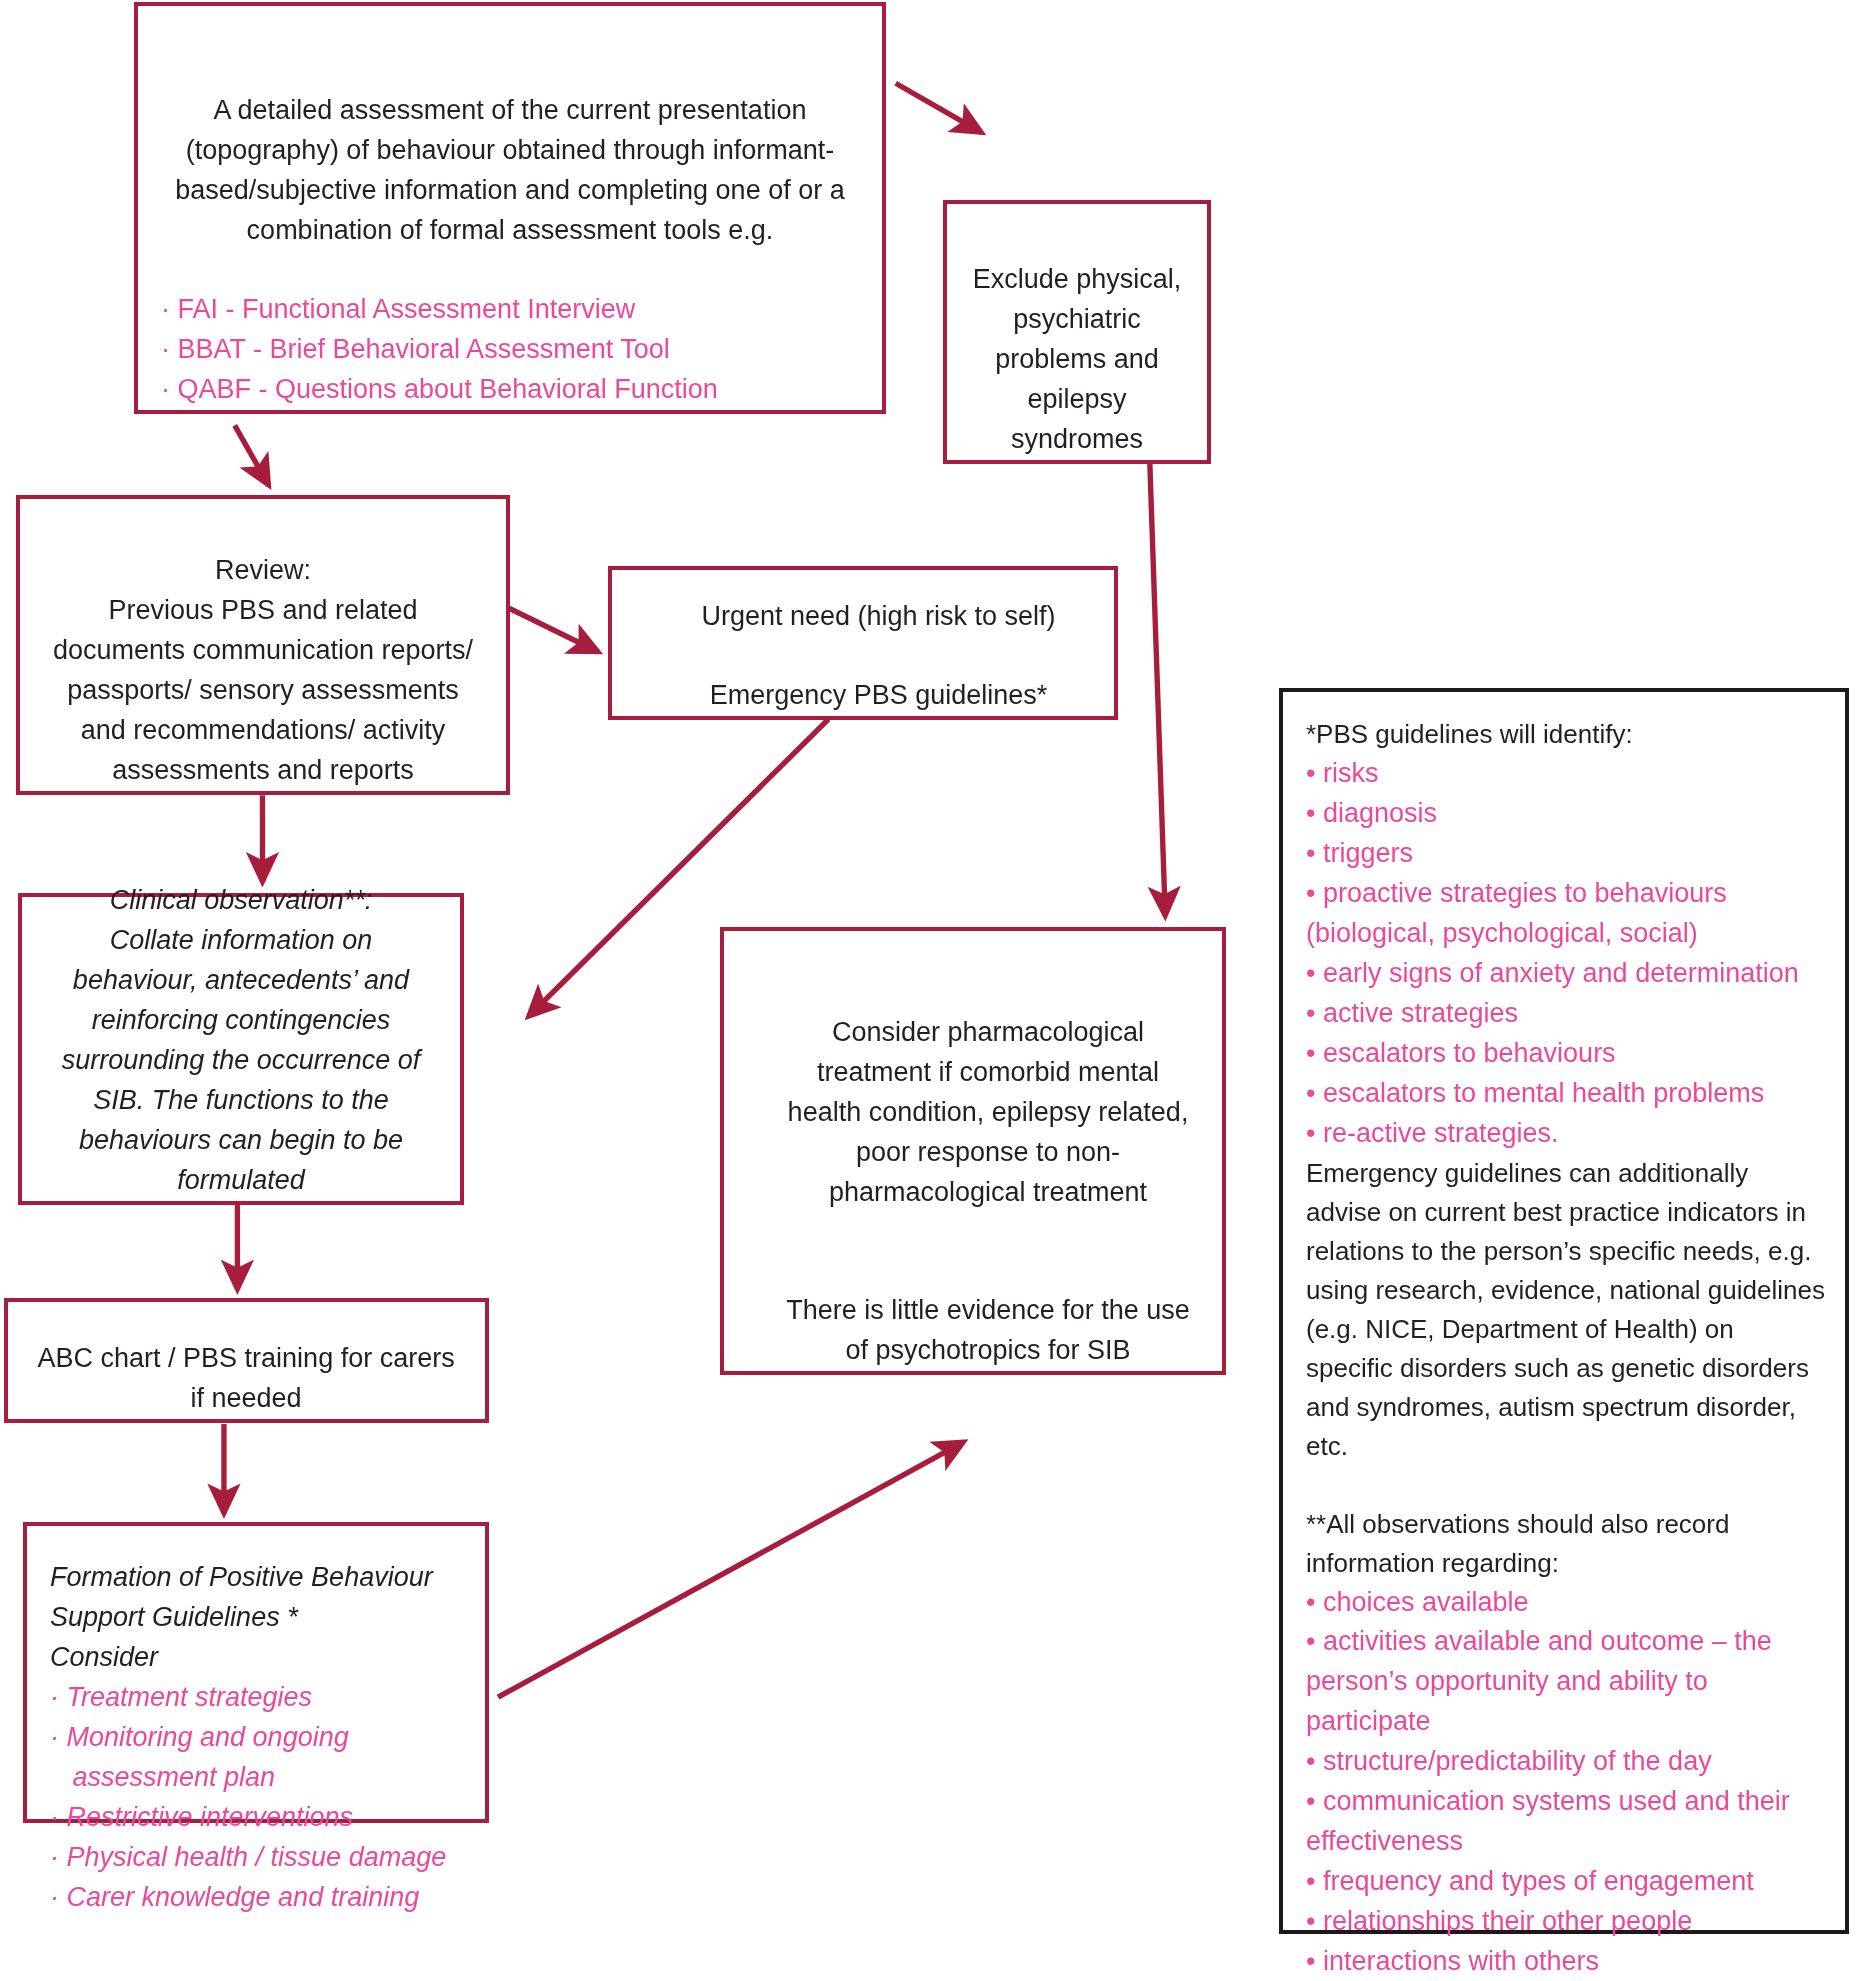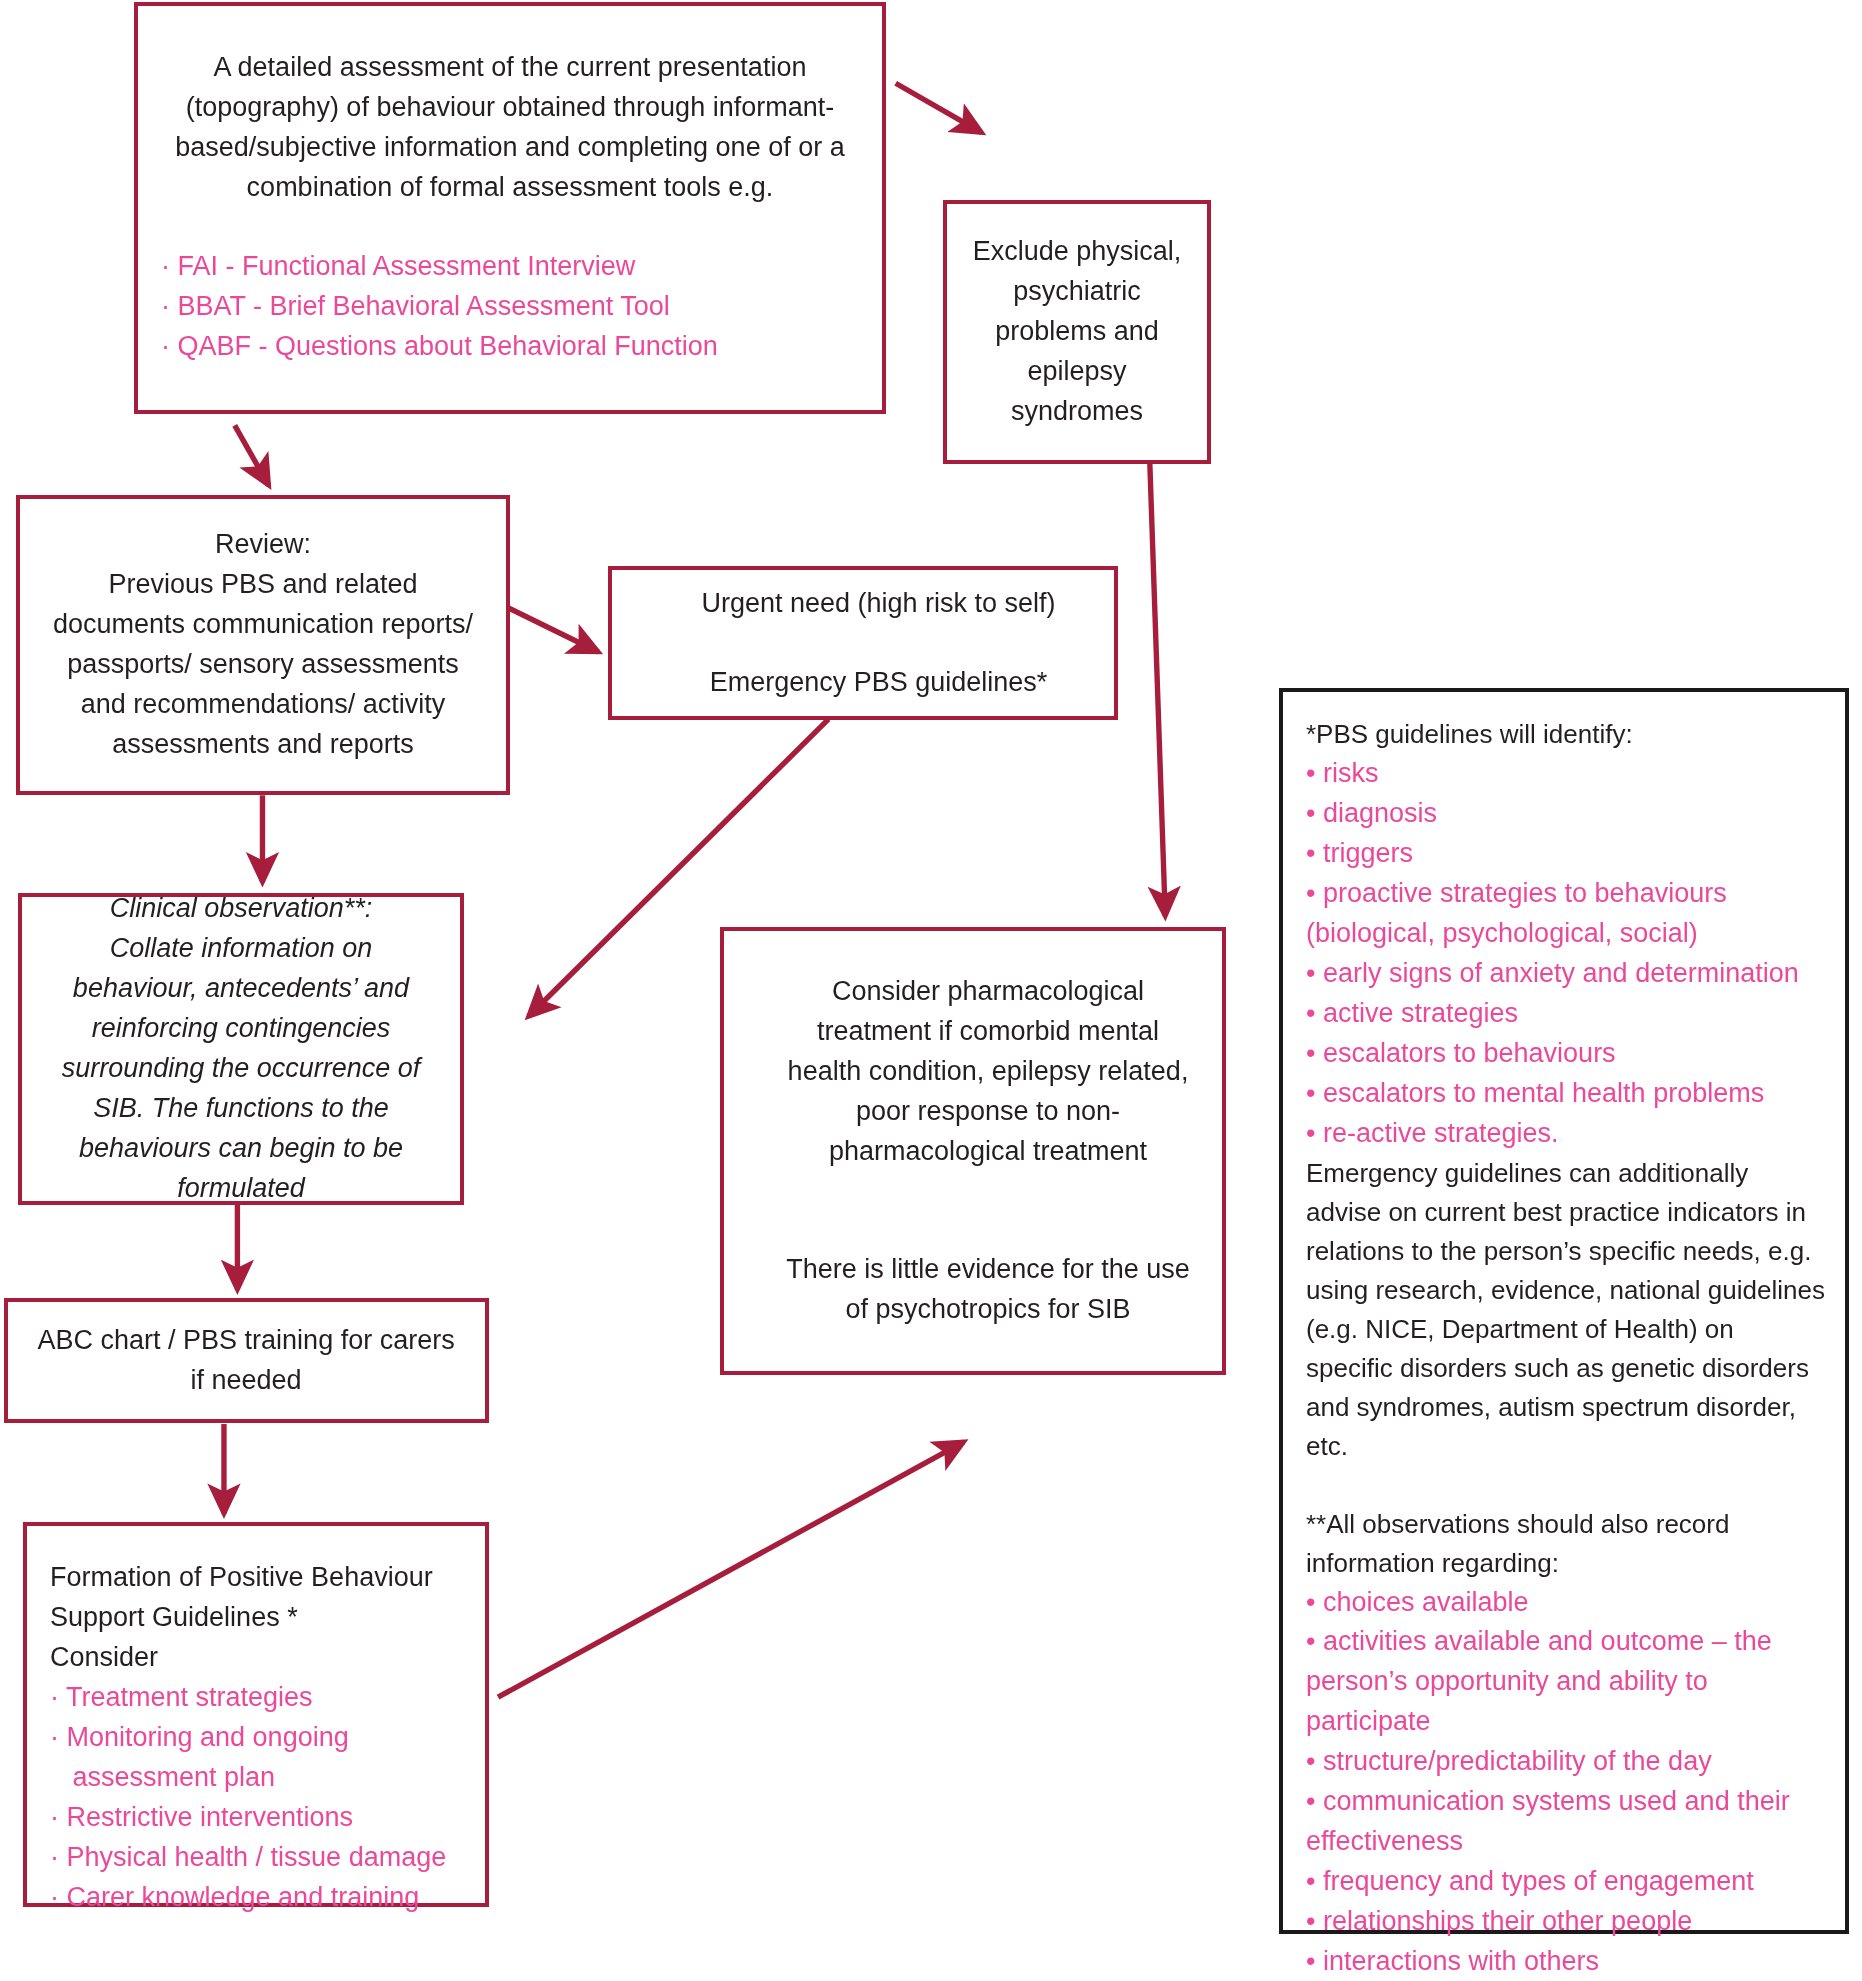--- a/index.html
+++ b/index.html
@@ -19,21 +19,21 @@
     background: #ffffff;
     overflow: hidden;
   }
   .node {
     position: absolute;
     box-sizing: border-box;
     background: #ffffff;
     border: 4.5px solid #a61e3c;
     display: flex;
     flex-direction: column;
-    justify-content: center;
+    justify-content: flex-end;
     z-index: 3;
   }
   .node.note {
     border: 4.5px solid #1a1a1a;
   }
   .node-body {
     padding: 0 23px;
   }
   .txt {
     font-size: 27px;
@@ -146,21 +146,21 @@
 Collate information on behaviour, antecedents’ and reinforcing contingencies surrounding the occurrence of SIB. The functions to the behaviours can begin to be formulated</p>
     </div>
   </div>
 
   <div class="node center" style="left:3.6px; top:1298px; width:485px; height:125px;">
     <div class="node-body">
       <p class="txt para">ABC chart / PBS training for carers if needed</p>
     </div>
   </div>
 
-  <div class="node left" style="left:23px; top:1522px; width:466px; height:385px; justify-content:flex-start;">
+  <div class="node left" style="left:23px; top:1522px; width:466px; height:301px; justify-content:flex-start;font-style:italic;">
     <div class="node-body" style="padding-top:32px;">
       <p class="txt para">Formation of Positive Behaviour Support Guidelines *</p>
       <p class="txt para">Consider</p>
       <ul class="plain">
         <li>· Treatment strategies</li>
         <li>· Monitoring and ongoing</li>
         <li style="white-space:pre;">   assessment plan</li>
         <li>· Restrictive interventions</li>
         <li>· Physical health / tissue damage</li>
         <li>· Carer knowledge and training</li>

